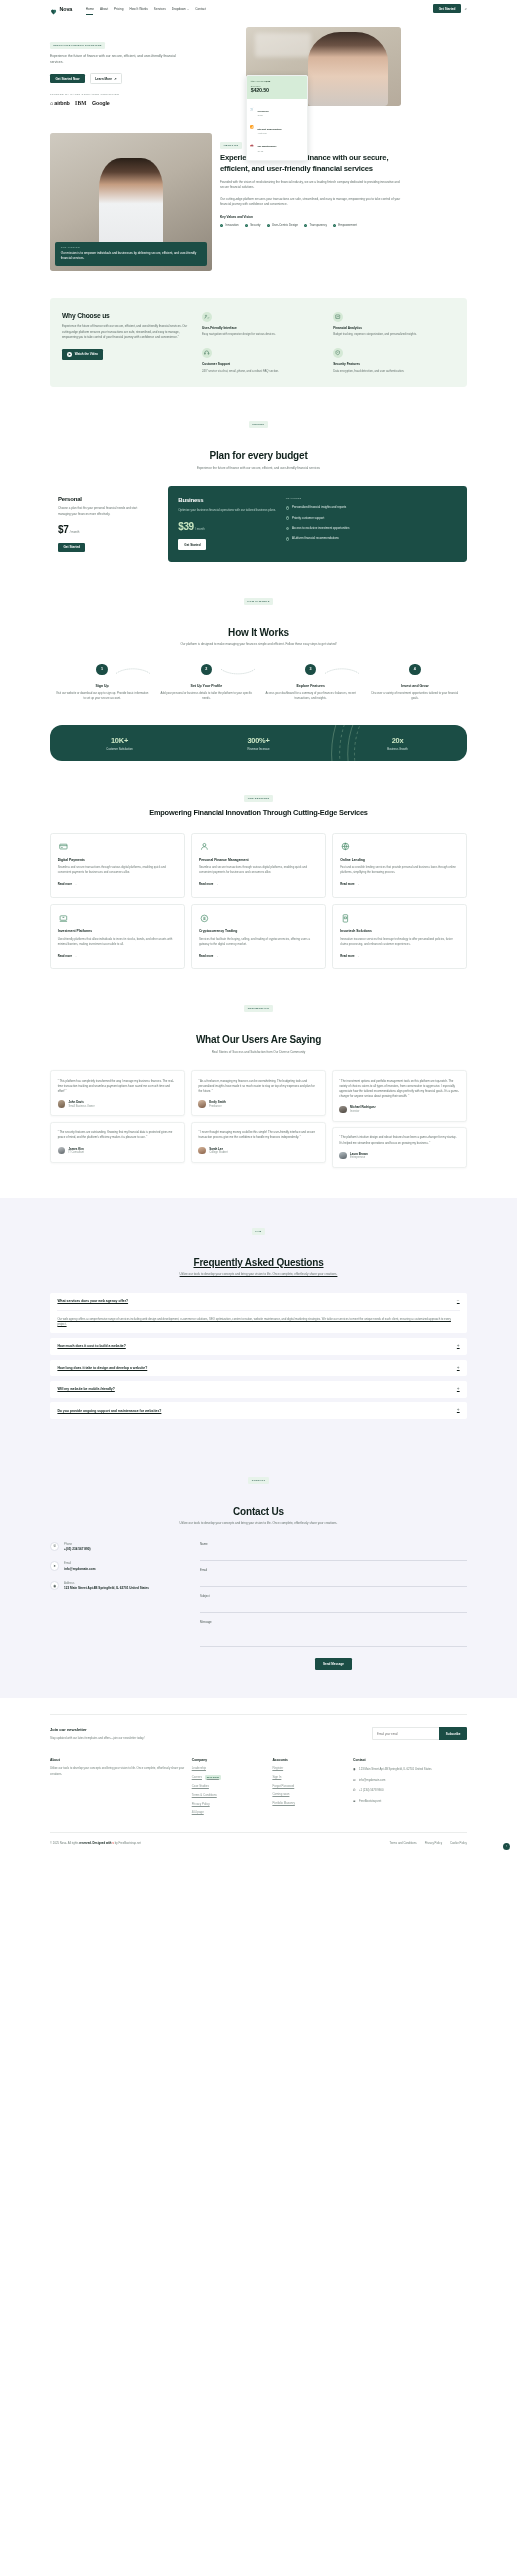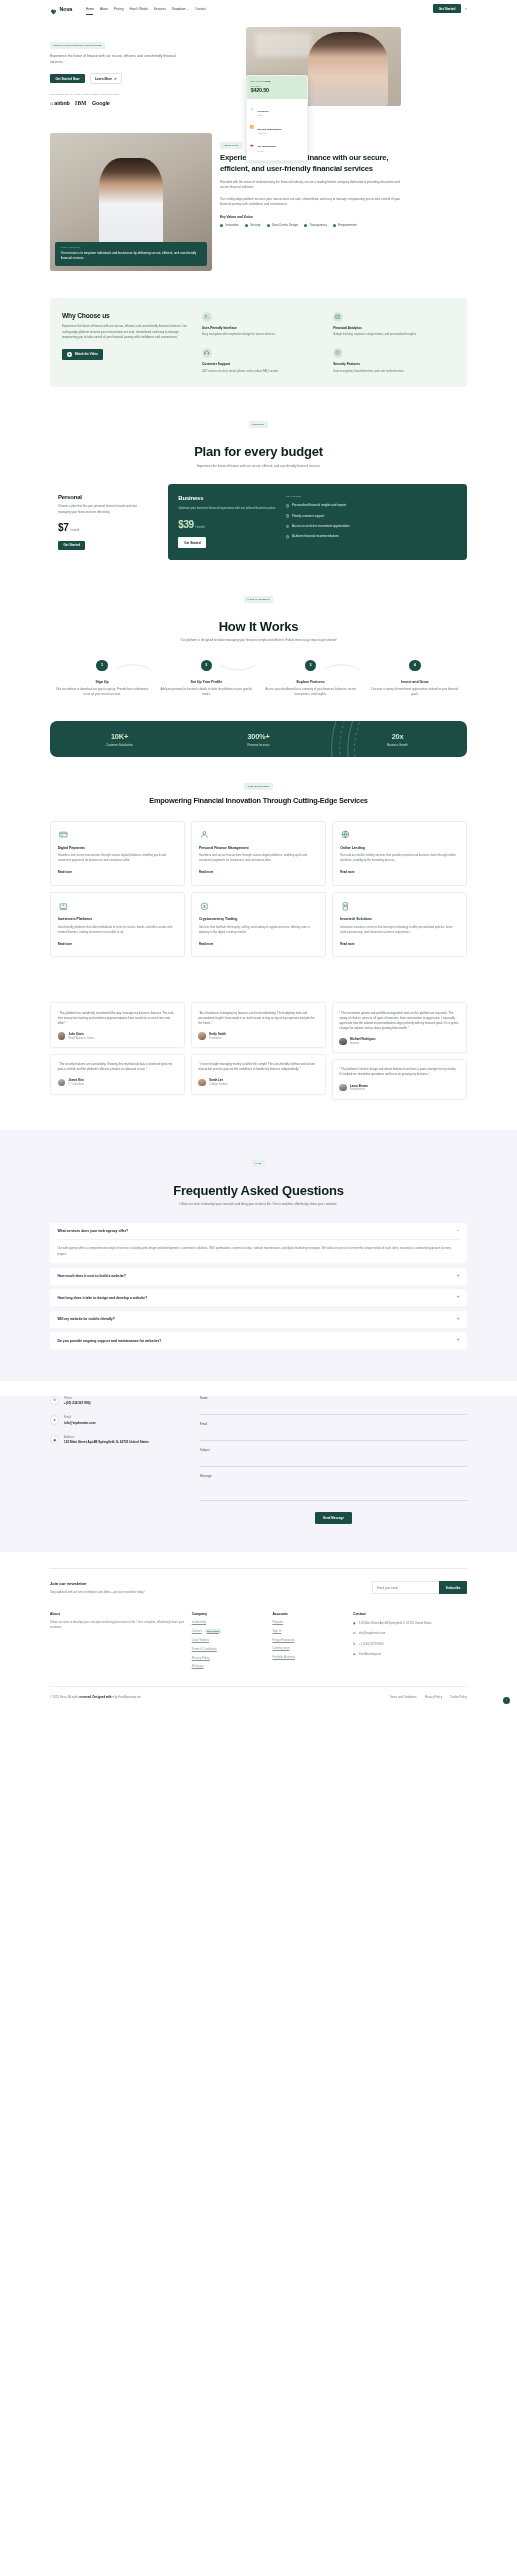--- a/index.html
+++ b/index.html
@@ -138,21 +138,21 @@
   .wc .wi {
     width:10px; height:10px; border-radius:50%; background:#d5e9d6;
     display:flex; align-items:center; justify-content:center; color:#2b6348;
   }
   .wc h4 { font-size:3.2px; font-weight:bold; color:#10211c; margin-top:4px; }
   .wc p { font-size:2.8px; line-height:1.75; color:#65726e; margin-top:2.7px; }
 
   
   .sec-head { text-align:center; }
   h2.sec-title {
-    font-size:13px; font-weight:bold; letter-spacing:-0.2px; color:#10211c; margin-top:16px;
+    font-size:10px; font-weight:bold; letter-spacing:-0.2px; color:#10211c; margin-top:22px;
   }
   .sec-sub { font-size:3px; line-height:1.8; color:#66736f; margin:4.7px auto 0; max-width:148px; }
 
   
   .pricing { padding:28px 50px 0 50px; }
   .plans { display:flex; gap:0; margin-top:15px; }
   .plan-personal { width:104px; padding:9.4px 8px; }
   .plan-personal h3 { font-size:6px; font-weight:bold; letter-spacing:-0.2px; }
   .plan-personal p { font-size:2.9px; line-height:1.85; color:#65726e; margin-top:4.7px; }
   .price { margin-top:7.4px; display:flex; align-items:baseline; gap:1.3px; }
@@ -188,30 +188,30 @@
     font-size:3.7px; font-weight:bold; display:flex; align-items:center;
     justify-content:center; margin:0 auto;
   }
   .step h4 { font-size:3.5px; font-weight:bold; margin-top:8.8px; color:#10211c; }
   .step p { font-size:2.8px; line-height:1.8; color:#66736f; margin-top:3.4px; padding:0 5.4px; }
   .connector { position:absolute; top:4.7px; left:58%; width:44%; height:6.7px; opacity:.6; }
 
   
   .stats-wrap { padding:24px 50px 0 50px; }
   .stats {
-    background:#1b4d45; border-radius:7px; height:36px; display:flex;
+    background:#1b4d45; border-radius:12px; height:36px; display:flex;
     align-items:center; position:relative; overflow:hidden;
   }
   .stat { flex:1; text-align:center; position:relative; z-index:2; }
   .stat .v { font-size:7.4px; font-weight:bold; color:#cde8c6; letter-spacing:-0.2px; }
   .stat .l { font-size:2.7px; color:#cfe2dc; margin-top:2.7px; }
   .arcs { position:absolute; right:-13.5px; bottom:-67px; z-index:1; opacity:.45; }
 
   
-  .services { padding:20px 50px 0 50px; }
+  .services { padding:28px 50px 0 50px; }
   h2.serv-title { font-size:7.4px; font-weight:bold; letter-spacing:-0.2px; margin-top:5.4px; line-height:1.35; }
   .serv-grid { display:grid; grid-template-columns:repeat(3,1fr); gap:6.7px; margin-top:15px; }
   .scard { border:0.4px solid #e9edec; border-radius:2.7px; padding:7.4px 6.7px 9.4px 6.7px; background:#fff; }
   .scard .si { width:11.4px; height:11.4px; display:flex; align-items:center; justify-content:center;
     color:#2c7a53; position:relative; }
   .scard .si::after { content:""; position:absolute; right:-0.7px; bottom:0px; width:7.4px; height:7.4px;
     border-radius:50%; background:#dff0e2; z-index:-1; }
   .scard h4 { font-size:3.4px; font-weight:bold; margin-top:5.4px; color:#10211c; }
   .scard p { font-size:2.8px; line-height:1.8; color:#6a7773; margin-top:3.4px; }
   .readmore { font-size:2.8px; font-weight:bold; color:#10211c; margin-top:6.7px; display:inline-flex; gap:2px; align-items:center; }
@@ -227,21 +227,21 @@
   .av1{background:linear-gradient(160deg,#b9a58f,#6f5a46);}
   .av2{background:linear-gradient(160deg,#d9bda6,#7a5a44);}
   .av3{background:linear-gradient(160deg,#9b948c,#4c463f);}
   .av4{background:linear-gradient(160deg,#c2c6c9,#5d6468);}
   .av5{background:linear-gradient(160deg,#d6b69c,#8a6249);}
   .av6{background:linear-gradient(160deg,#b7c0c4,#596268);}
   .tauth .n { font-size:2.9px; font-weight:bold; color:#10211c; }
   .tauth .r { font-size:2.6px; color:#8b9793; margin-top:0.7px; }
 
   
-  .faq-section { background:#f4f4fa; margin-top:30px; padding:24px 50px 27px 50px; }
+  .faq-section { background:#f4f4fa; margin-top:30px; padding:24px 50px 27px 50px;text-decoration:underline; }
   .faq-list { margin-top:15px; }
   .faq-item { background:#fff; border-radius:2px; margin-bottom:4.7px; padding:6px 7.4px; }
   .faq-q { display:flex; align-items:center; justify-content:space-between; }
   .faq-q .qt { font-size:3.4px; font-weight:bold; color:#10211c; }
   .faq-q .sign { font-size:4.7px; color:#66736f; line-height:1; }
   .faq-a { font-size:2.8px; line-height:1.95; color:#6a7773; margin-top:6px;
     border-top:0.4px solid #f0f0f5; padding-top:6px; }
 
   
   .contact { background:#f4f4fa; padding:0 50px 28px 50px; }
@@ -672,20 +672,25 @@
       <p>Innovative insurance services that leverage technology to offer personalized policies, faster claims processing, and enhanced customer experiences.</p>
       <div class="readmore">
             <span>Read more</span>
             <span>→</span>
           </div>
     </div>
   </div>
 </div>
 
 <div class="testi">
+  <div class="sec-head">
+    <span class="pill">TESTIMONIALS</span>
+    <h2 class="sec-title">What Our Users Are Saying</h2>
+    <p class="sec-sub" style="max-width:158px;">Real Stories of Success and Satisfaction from Our Diverse Community</p>
+  </div>
   <div class="tgrid">
     <div class="tcol">
       <div class="tcard">
         <div class="q">" This platform has completely transformed the way I manage my business finances. The real-time transaction tracking and seamless payment options have saved me so much time and effort! "</div>
         <div class="tauth">
           <span class="av av1"></span>
           <span>
                 <div class="n">John Davis</div>
                 <div class="r">Small Business Owner</div>
               </span>
@@ -784,20 +789,25 @@
     <div class="faq-item">
       <div class="faq-q">
         <span class="qt">Do you provide ongoing support and maintenance for websites?</span>
         <span class="sign">+</span>
       </div>
     </div>
   </div>
 </div>
 
 <div class="contact">
+  <div class="sec-head" style="padding-top:20px;">
+    <span class="pill">CONTACT</span>
+    <h2 class="sec-title">Contact Us</h2>
+    <p class="sec-sub" style="max-width:182px;">Utilize our tools to develop your concepts and bring your vision to life. Once complete, effortlessly share your creations.</p>
+  </div>
   <div class="contact-body">
     <div class="cinfo">
       <div class="crow2">
         <span class="cicon">✆</span>
         <span>
               <div class="cl">Phone</div>
               <div class="cv">+(01) 234 567 890)</div>
             </span>
       </div>
       <div class="crow2">

